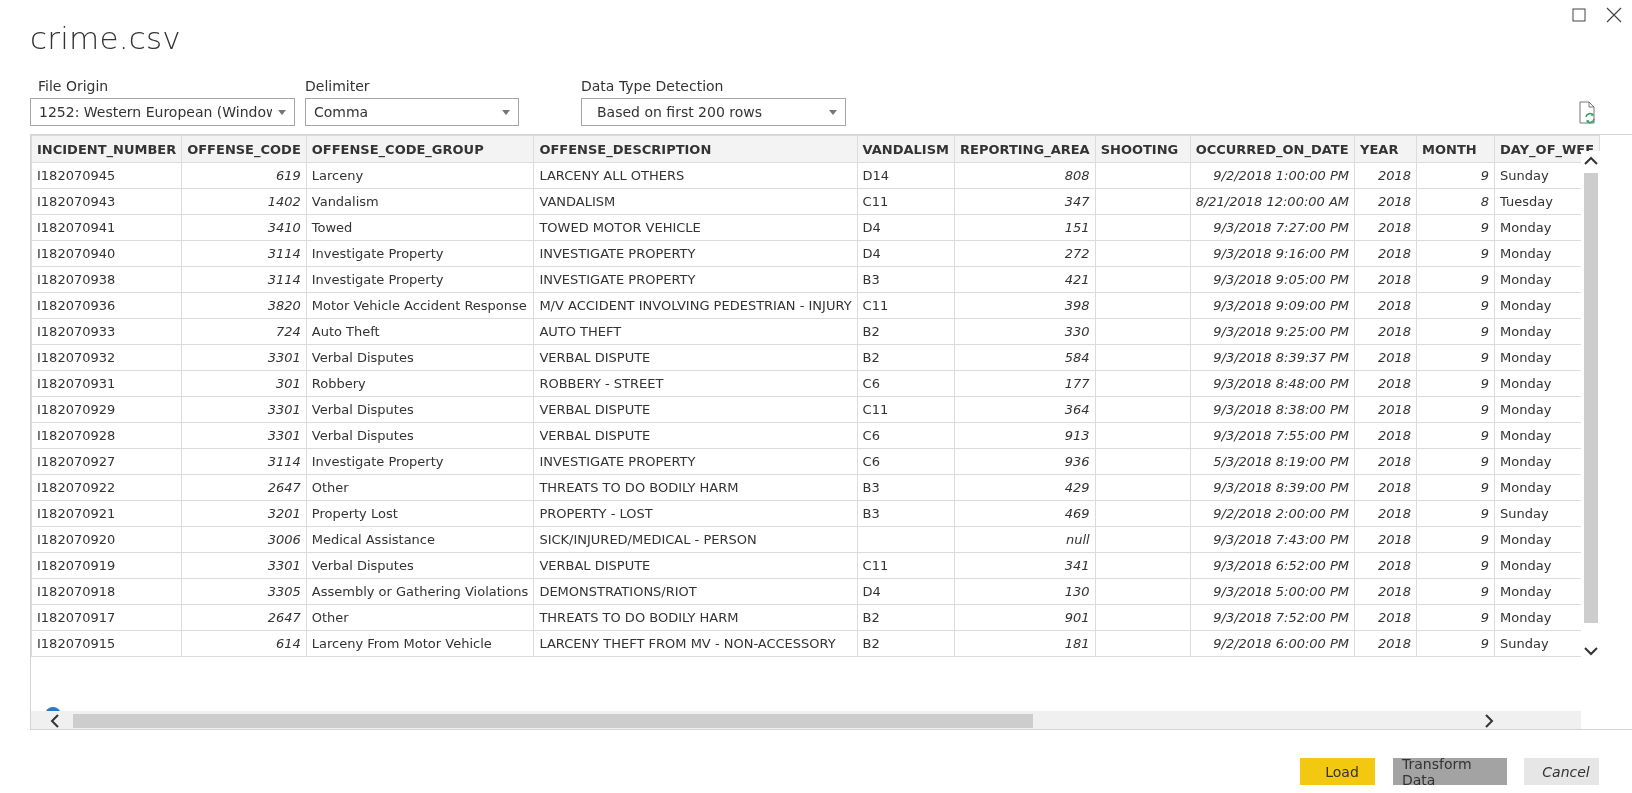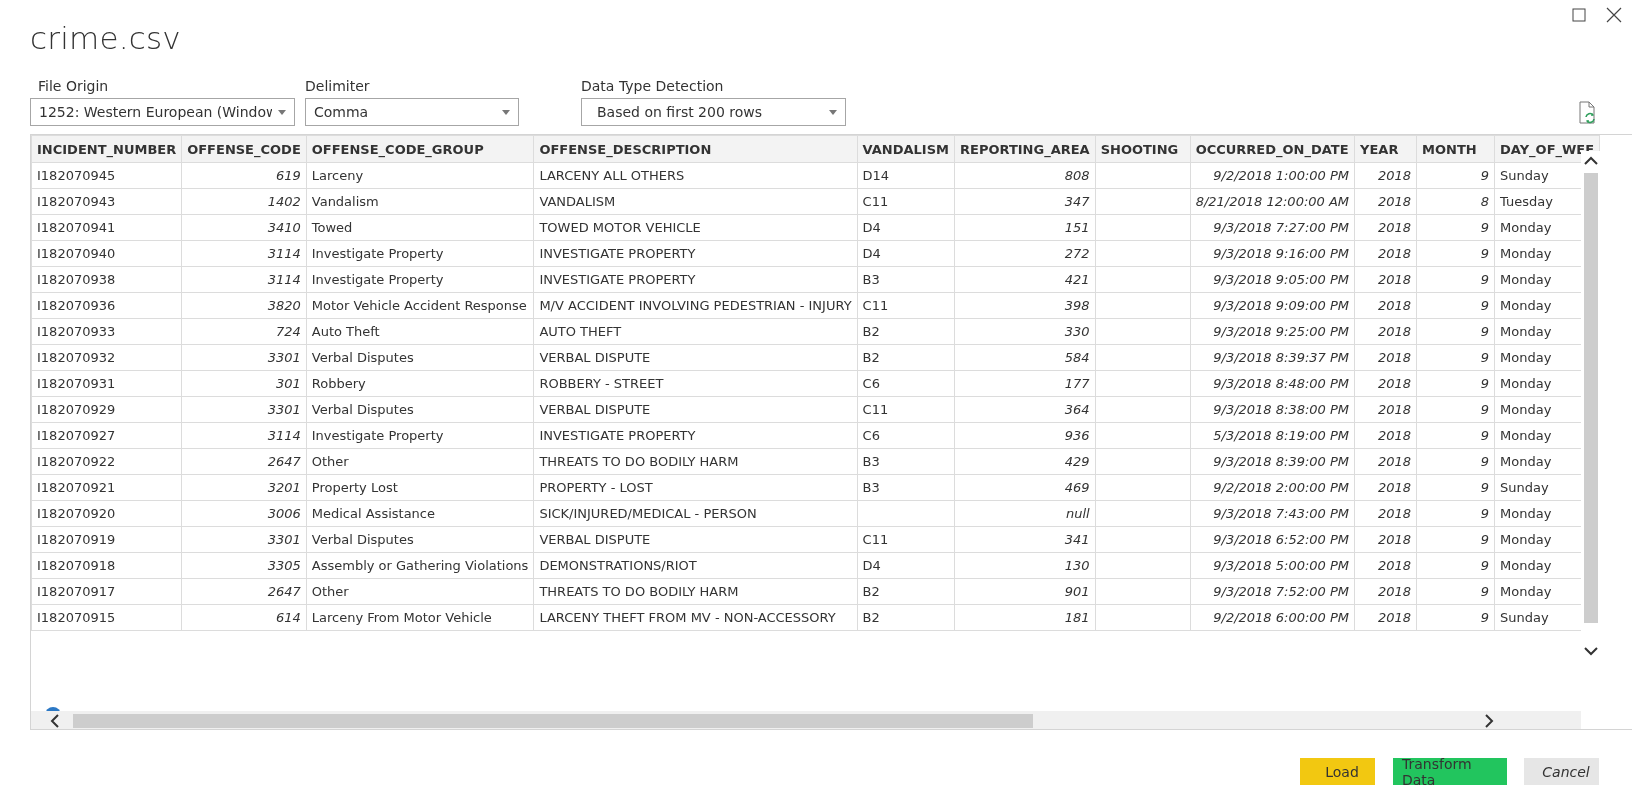--- a/index.html
+++ b/index.html
@@ -40,21 +40,21 @@
 
   .info-row { position: absolute; left: 14px; top: 572px; display: flex; align-items: center; }
   .info-icon { width: 16px; height: 16px; border-radius: 50%; background: #2b78c5; }
 
   .hscroll { position: absolute; left: 0; top: 576px; width: 1550px; height: 20px; background: #f0f0f0; }
   .hscroll .thumb { position: absolute; left: 42px; top: 3px; width: 960px; height: 14px; background: #cdcdcd; }
   .hscroll .arrow { position: absolute; top: 2px; width: 16px; height: 16px; display: flex; align-items: center; justify-content: center; cursor: pointer; }
 
   .btn { position: absolute; top: 758px; height: 27px; font-size: 14px; display: flex; align-items: center; justify-content: center; cursor: pointer; color: #333; padding-left: 9px; }
   .btn.load { left: 1300px; width: 75px; background: #f2c811; }
-  .btn.transform { left: 1393px; width: 114px; background: #22c55e; }
+  .btn.transform { left: 1393px; width: 114px; background: #a3a3a3; }
   .btn.cancel { left: 1524px; width: 75px; background: #e6e6e6; font-style: italic; }
 </style>
 </head>
 <body>
 
 <div class="win-ctrl max">
   <svg width="14" height="14" viewBox="0 0 14 14">
       <rect x="1" y="1" width="12" height="12" fill="none" stroke="#444" stroke-width="1"></rect>
     </svg>
 </div>
@@ -248,20 +248,33 @@
           <td>VERBAL DISPUTE</td>
           <td>C11</td>
           <td class="num">364</td>
           <td></td>
           <td class="num">9/3/2018 8:38:00 PM</td>
           <td class="num">2018</td>
           <td class="num">9</td>
           <td>Monday</td>
         </tr>
         <tr>
+          <td>I182070928</td>
+          <td class="num">3301</td>
+          <td>Verbal Disputes</td>
+          <td>VERBAL DISPUTE</td>
+          <td>C6</td>
+          <td class="num">913</td>
+          <td></td>
+          <td class="num">9/3/2018 7:55:00 PM</td>
+          <td class="num">2018</td>
+          <td class="num">9</td>
+          <td>Monday</td>
+        </tr>
+        <tr>
           <td>I182070927</td>
           <td class="num">3114</td>
           <td>Investigate Property</td>
           <td>INVESTIGATE PROPERTY</td>
           <td>C6</td>
           <td class="num">936</td>
           <td></td>
           <td class="num">5/3/2018 8:19:00 PM</td>
           <td class="num">2018</td>
           <td class="num">9</td>

